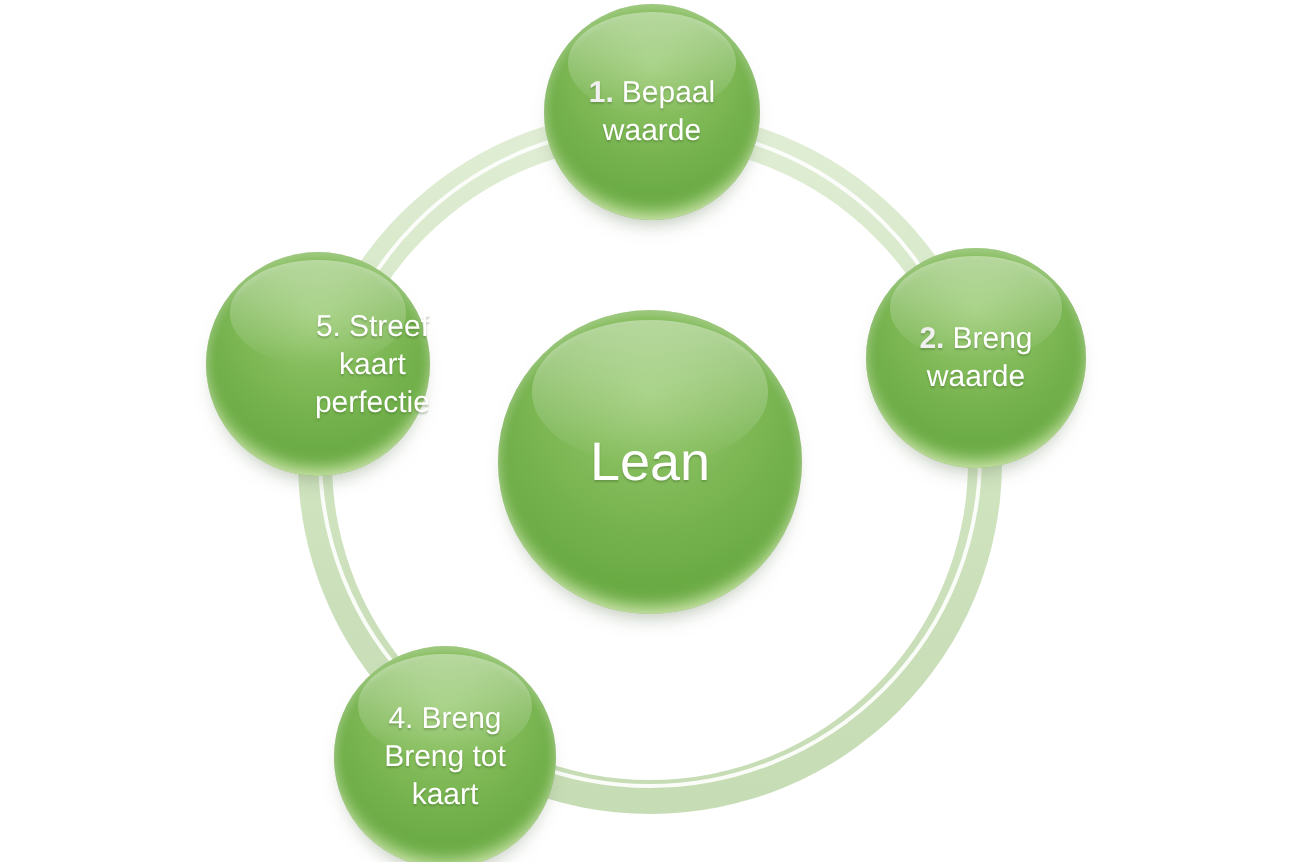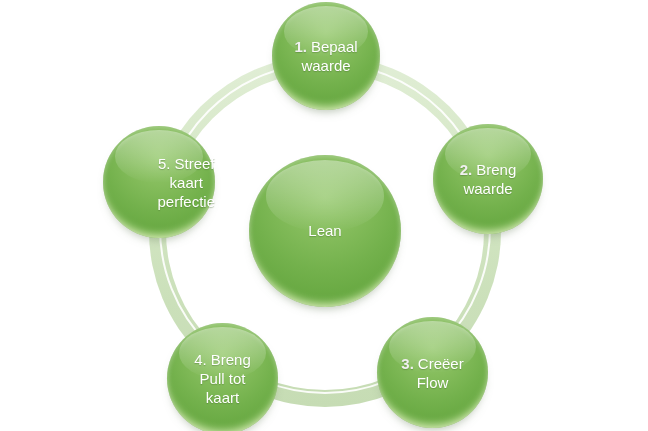--- a/index.html
+++ b/index.html
@@ -46,21 +46,21 @@
       rgba(255,255,255,0.40) 0%, rgba(255,255,255,0.12) 70%, rgba(255,255,255,0.0) 100%);
   }
   .node-text { position:relative; z-index:1; font-size:15px; line-height:19px;
                text-shadow:0 1px 1px rgba(60,95,40,0.35); }
   .line { display:block; }
   .num  { margin-right:4px; }
   .num-bold   { font-weight:bold; color:#f0f0f0; }
   .num-normal { font-weight:normal; }
 
   .node-center { left:249px; top:155px; width:152px; height:152px; }
-  .node-center .node-text { font-size:15px; line-height:28px; font-weight:normal; }
+  .node-center .node-text { font-size:27px; line-height:28px; font-weight:normal; }
 
   .node-1 { left:272px; top:2px;   width:108px; height:108px; }
   .node-2 { left:433px; top:124px; width:110px; height:110px; }
   .node-3 { left:377px; top:317px; width:111px; height:111px; }
   .node-4 { left:167px; top:323px; width:111px; height:111px; }
   .node-5 { left:103px; top:126px; width:112px; height:112px;justify-content:flex-end; }
 </style>
 </head>
 <body>
 
@@ -77,31 +77,25 @@
     </div>
   </div>
 
   <div class="node node-2">
     <div class="node-text">
       <span class="line"><span class="num num-bold">2.</span><span>Breng</span></span>
       <span class="line">waarde</span>
     </div>
   </div>
 
-  <div class="node node-3">
-    <div class="node-text">
-      <span class="line"><span class="num num-bold">3.</span><span>Creëer</span></span>
-      <span class="line">Flow</span>
-    </div>
-  </div>
 
   <div class="node node-4">
     <div class="node-text">
       <span class="line"><span class="num num-normal">4.</span><span>Breng</span></span>
-      <span class="line">Pull tot</span>
+      <span class="line">Breng tot</span>
       <span class="line">kaart</span>
     </div>
   </div>
 
   <div class="node node-5">
     <div class="node-text">
       <span class="line"><span class="num num-normal">5.</span><span>Streef</span></span>
       <span class="line">kaart</span>
       <span class="line">perfectie</span>
     </div>

